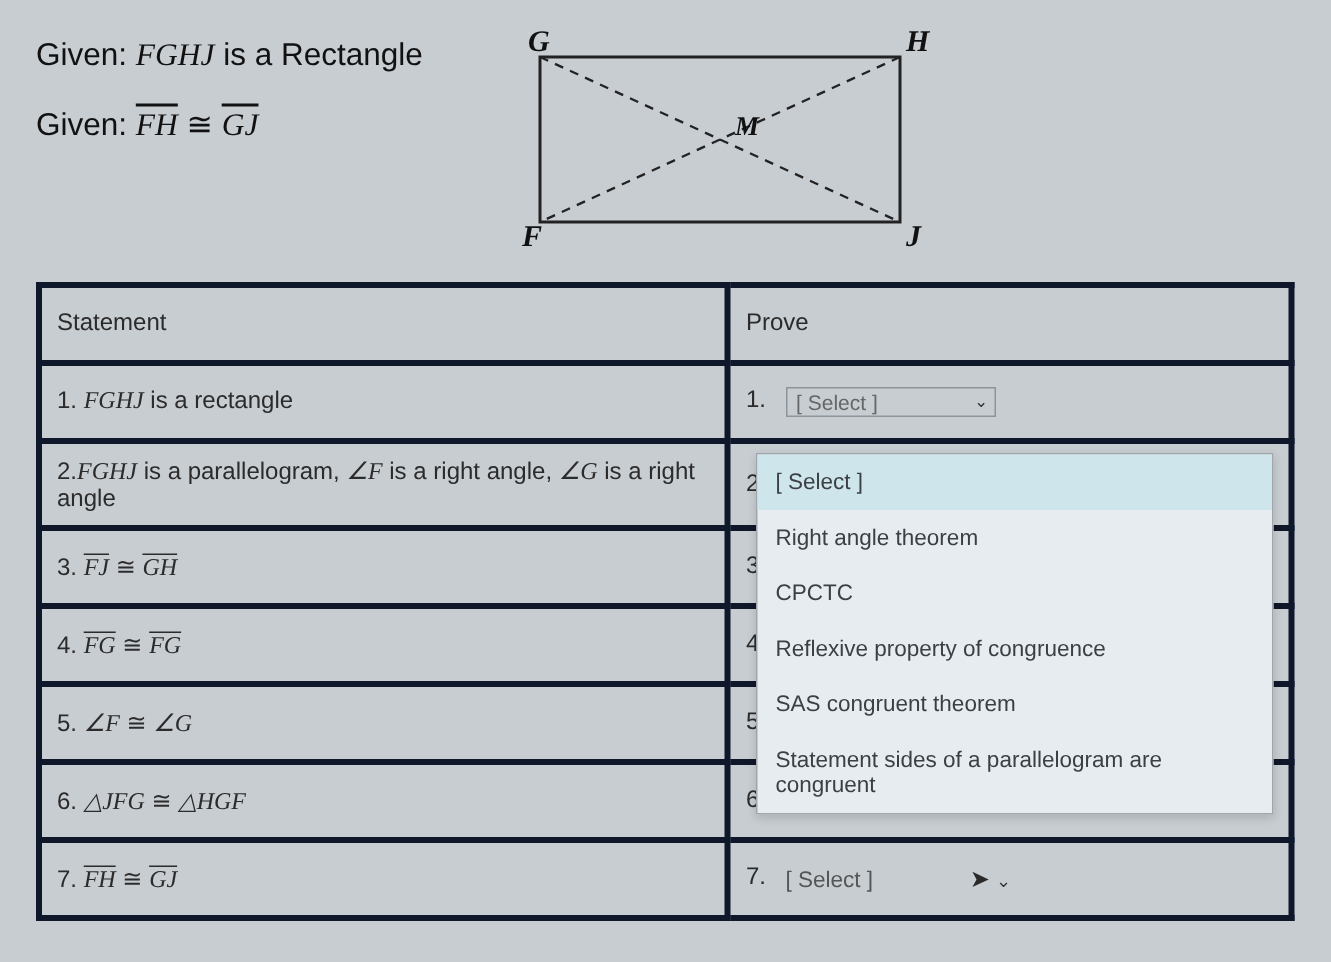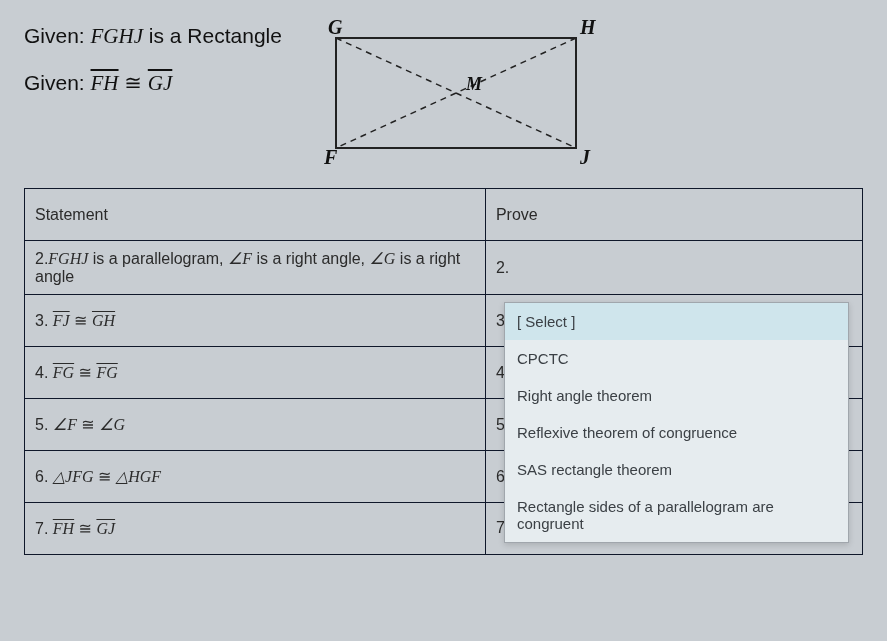--- a/index.html
+++ b/index.html
@@ -8,21 +8,21 @@
       font-family: Arial, sans-serif;
       width: 887px;
       height: 641px;
       padding: 18px 24px;
       color: #1a1a1a;
       position: relative;
     }
     .header {
       display: flex;
       align-items: flex-start;
-      gap: 24px;
+      gap: 48px;
       margin-bottom: 20px;
     }
     .problem-text {
       flex: 0 0 auto;
       padding-top: 6px;
     }
     .given, .prove {
       font-size: 21px;
       margin-bottom: 22px;
       color: #111;
@@ -36,21 +36,21 @@
       height: 150px;
       position: relative;
     }
     table.proof {
       width: 100%;
       border-collapse: collapse;
       table-layout: fixed;
       background: transparent;
     }
     table.proof th, table.proof td {
-      border: 1px solid #0f172a;
+      border: 4px solid #0f172a;
       padding: 8px 10px;
       text-align: left;
       vertical-align: middle;
       font-size: 16px;
       color: #2b2b2b;
       height: 52px;
     }
     table.proof th {
       font-weight: normal;
       background: transparent;
@@ -139,20 +139,32 @@
       <col style="width:55%">
       <col style="width:45%">
     </colgroup>
   <tbody>
       <tr>
     <th>Statement</th>
     <th>Prove</th>
   </tr>
   <tr>
     <td>
+      <span>1. </span><span class="math">FGHJ</span><span> is a rectangle</span>
+    </td>
+    <td class="rownumcell">
+      <span class="reason-num">1.</span>
+      <span class="select-trigger">
+        <span>[ Select ]</span>
+        <span class="caret">⌄</span>
+      </span>
+    </td>
+  </tr>
+  <tr>
+    <td>
       2.<span class="math">FGHJ</span> is a parallelogram, <span class="math">∠F</span> is a right angle, <span class="math">∠G</span> is a right angle
     </td>
     <td class="rownumcell">
       <span class="reason-num">2.</span>
     </td>
   </tr>
   <tr>
     <td>
       3. <span class="math overline">FJ</span> ≅ <span class="math overline">GH</span>
     </td>
@@ -192,18 +204,18 @@
       <span class="reason-num">7.</span>
       <span class="select-display">[ Select ]</span>
       <span style="margin-left:60px;">➤</span><span class="r7-caret">⌄</span>
     </td>
   </tr>
 </tbody>
   </table>
 
 <div class="dropdown">
   <div class="opt selected">[ Select ]</div>
+  <div class="opt">Right angle theorem</div>
   <div class="opt">CPCTC</div>
-  <div class="opt">Right angle theorem</div>
-  <div class="opt">Reflexive theorem of congruence</div>
-  <div class="opt">SAS rectangle theorem</div>
-  <div class="opt">Rectangle sides of a parallelogram are congruent</div>
+  <div class="opt">Reflexive property of congruence</div>
+  <div class="opt">SAS congruent theorem</div>
+  <div class="opt">Statement sides of a parallelogram are congruent</div>
 </div>
 
 </body></html>

